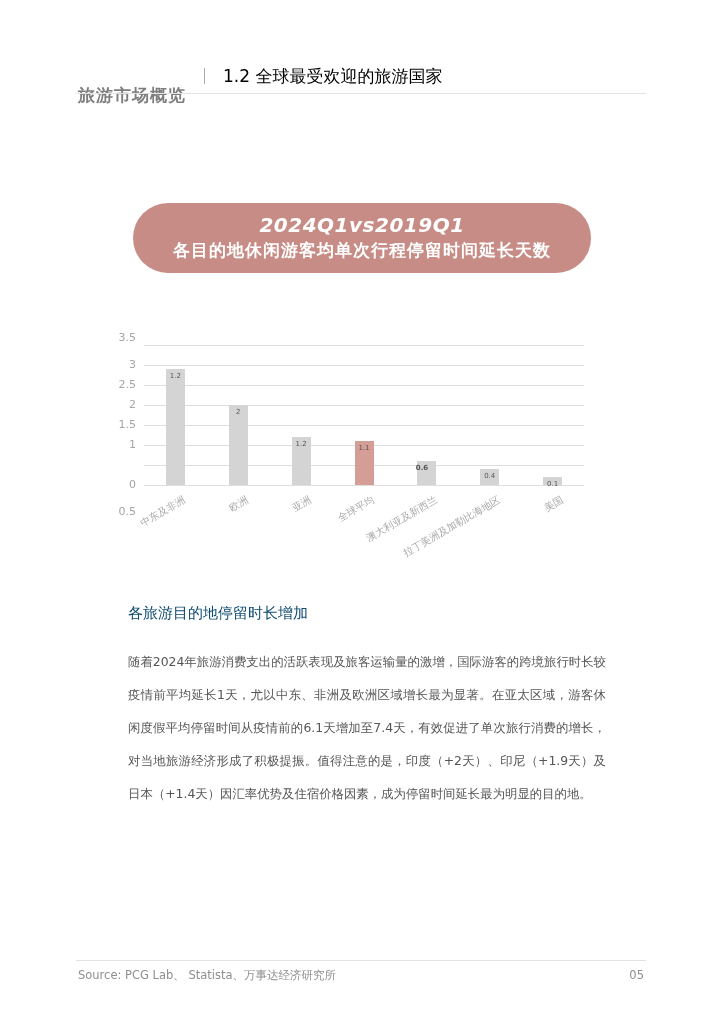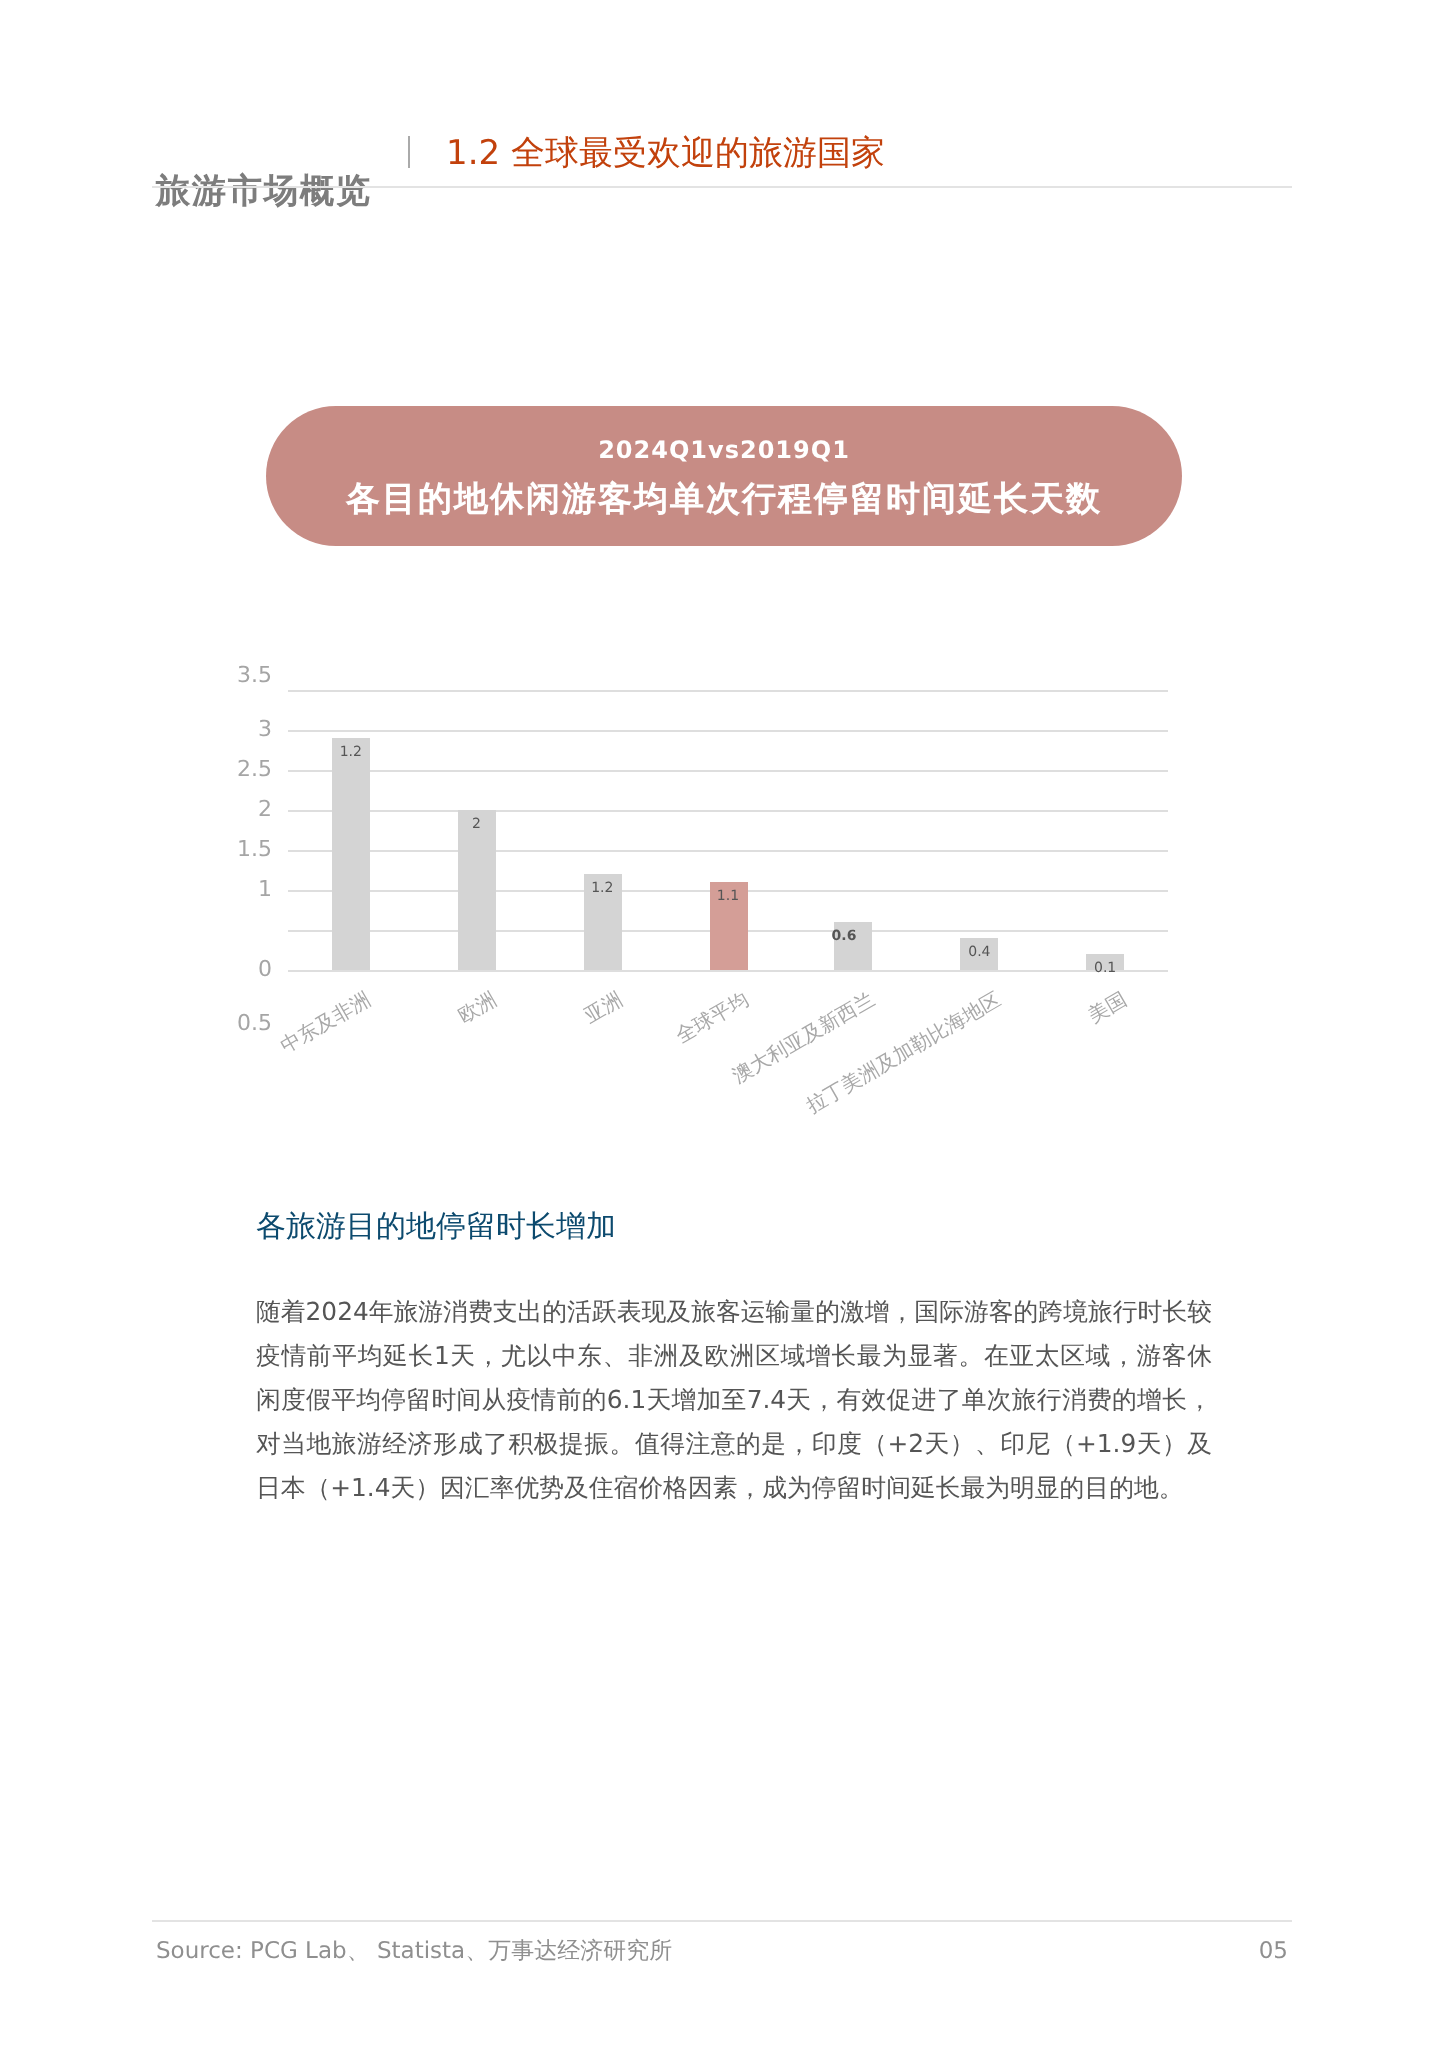--- a/index.html
+++ b/index.html
@@ -6,47 +6,47 @@
   body {
     width: 724px; height: 1024px; background: #ffffff; position: relative; overflow: hidden;
     font-family: "DejaVu Sans", "Liberation Sans", sans-serif; color: #666;
   }
   .header {
     position: absolute; left: 78px; top: 60px; right: 78px; height: 32px;
     display: flex; align-items: center; font-size: 17px; color: #8a8a8a;
   }
   .header .section { font-weight: bold; color: #7d7d7d; letter-spacing: 1px; margin-top: 39px; }
   .header .sep { margin: 0 18px; width: 1px; height: 16px; background: #aaa; }
-  .header .sub { color: #c2410c; }
+  .header .sub { color: #000000; }
   .header-rule { position: absolute; left: 76px; right: 78px; top: 93px; height: 1px; background: #e3e3e3; }
 
   .pill {
     position: absolute; left: 133px; top: 203px; width: 458px; height: 70px;
     background: #c78c85; border-radius: 35px; color: #fff; text-align: center;
     display: flex; flex-direction: column; justify-content: center; font-weight: bold;
   }
-  .pill .l1 { font-size: 12px; line-height: 24px; letter-spacing: 0.5px; }
+  .pill .l1 { font-size: 20px; line-height: 24px; letter-spacing: 0.5px; font-style: italic; }
   .pill .l2 { font-size: 17px; line-height: 26px; letter-spacing: 1px; }
 
   .chart { position: absolute; left: 0; top: 0; width: 724px; height: 560px; pointer-events: none; }
   .chart * { pointer-events: auto; }
   .ytick { position: absolute; width: 30px; text-align: right; font-size: 11px; color: #a5a5a5; }
   .grid { position: absolute; height: 1px; background: #dedede; }
   .bar { position: absolute; width: 19px; background: #d4d4d4; }
   .bar.hl { background: #d49e97; }
   .bar-label { position: absolute; width: 30px; text-align: center; font-size: 7px; color: #555; }
   .xlabel {
     position: absolute; font-size: 10px; color: #a8a8a8; white-space: nowrap;
     transform-origin: right top; transform: rotate(-30deg);
   }
 
   .sub-title { position: absolute; left: 128px; top: 604px; font-size: 15px; color: #0c4a6e; }
   .body-text {
     position: absolute; left: 128px; top: 645px; width: 478px;
-    font-size: 12.4px; line-height: 22px; color: #555; text-align: justify;
+    font-size: 12.4px; line-height: 33px; color: #555; text-align: justify;
   }
   .footer-rule { position: absolute; left: 76px; right: 78px; top: 960px; height: 1px; background: #e3e3e3; }
   .source { position: absolute; left: 78px; top: 968px; font-size: 11.5px; color: #8f8f8f; }
   .pageno { position: absolute; right: 80px; top: 968px; font-size: 11.5px; color: #8f8f8f; }
 </style>
 </head>
 <body>
 
 <div class="header">
   <span class="section">旅游市场概览</span>

